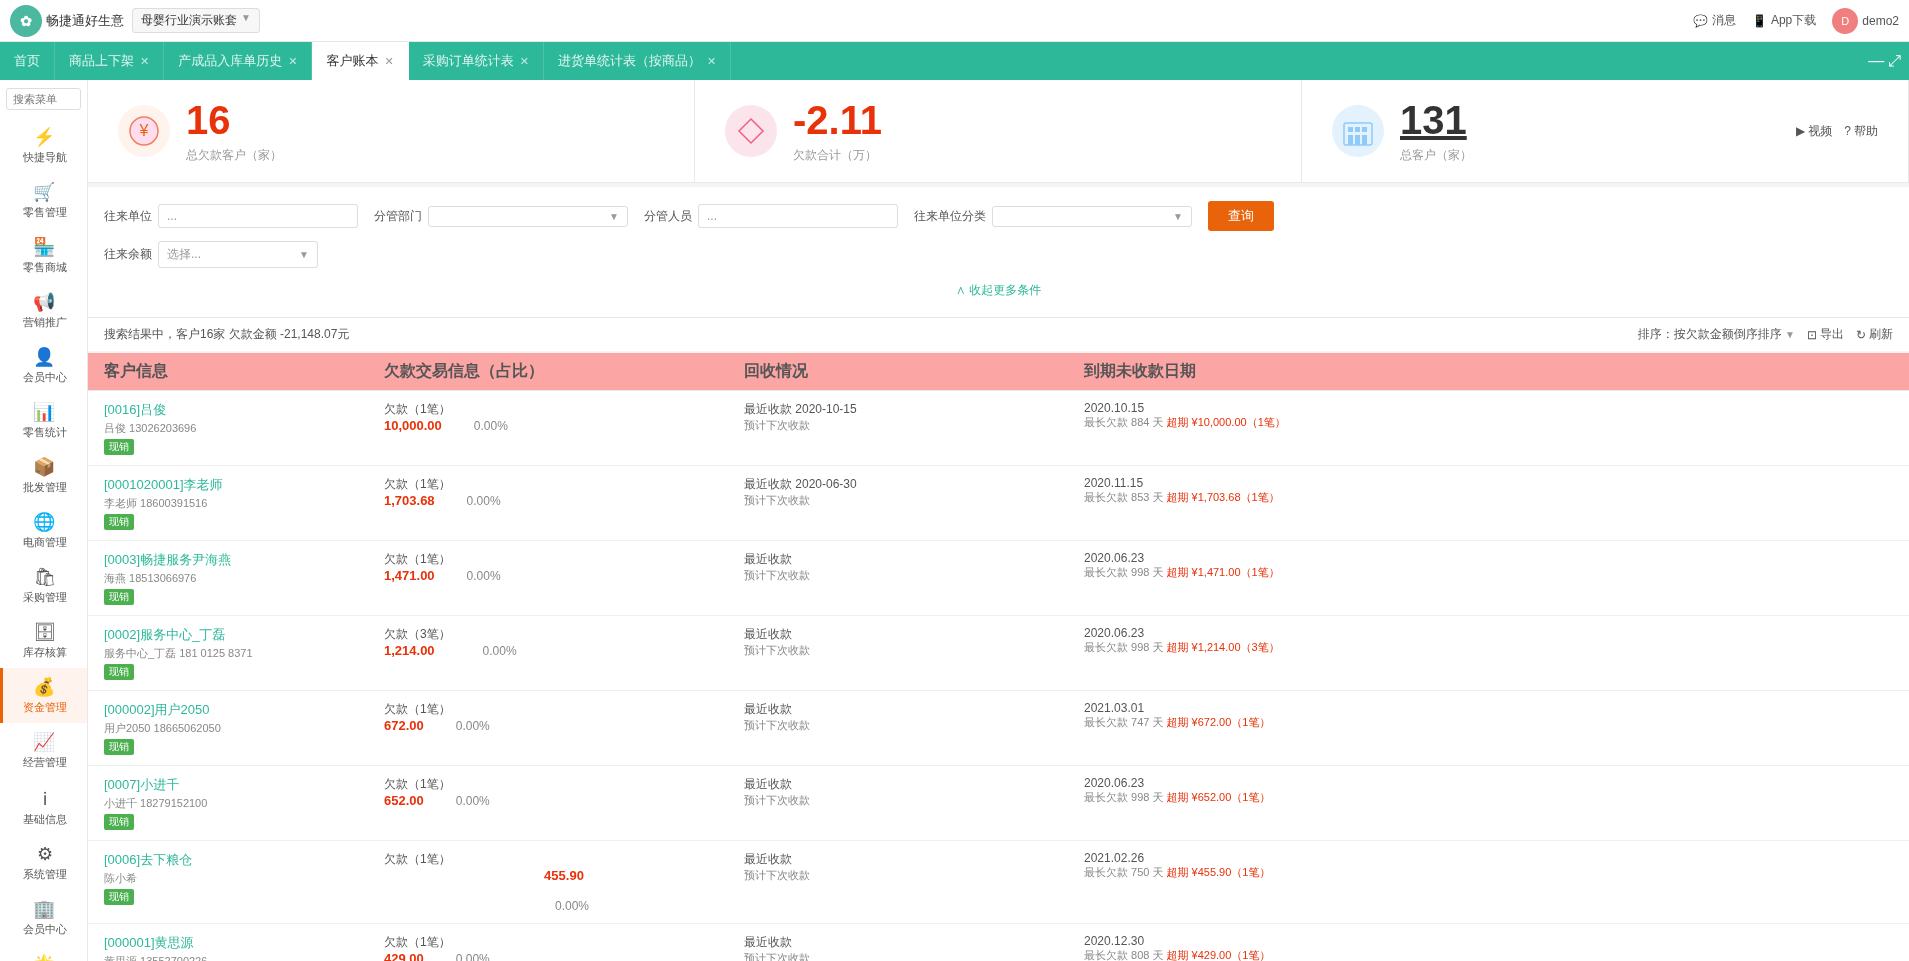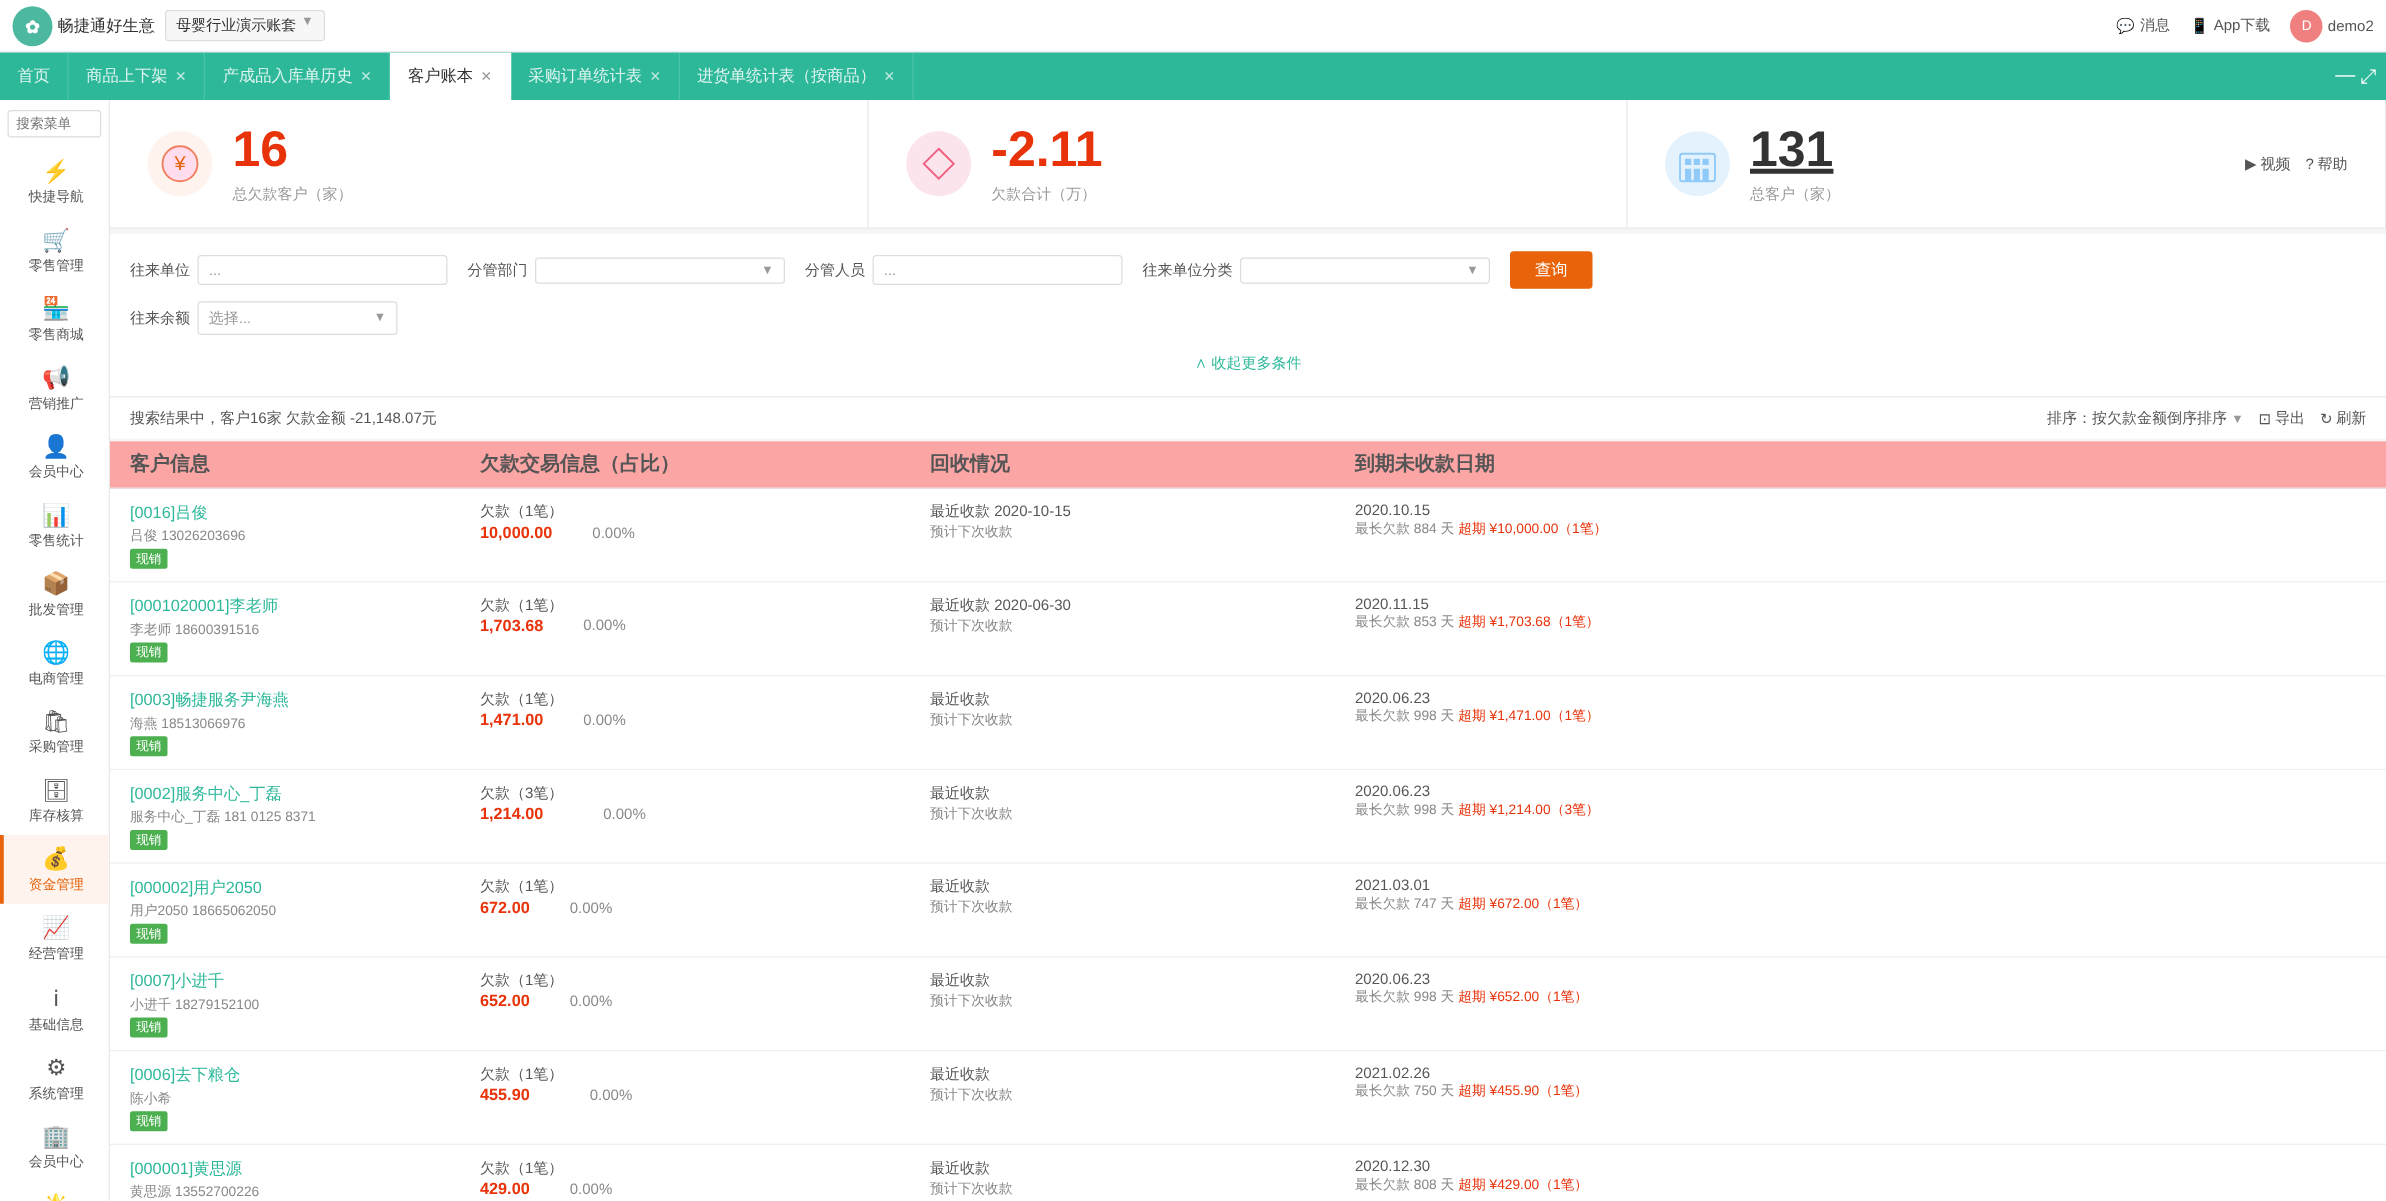--- a/index.html
+++ b/index.html
@@ -416,21 +416,21 @@
       </div>
 
       <div class="table-row">
         <div>
           <div class="customer-name">[0001020001]李老师</div>
           <div class="customer-sub">李老师  18600391516</div>
           <span class="tag">现销</span>
         </div>
         <div>
           <div class="debt-count">欠款（1笔）</div>
-          <div style="display:flex;align-items:flex-start;gap:16px;">
+          <div style="display:flex;align-items:flex-end;gap:16px;">
             <span class="debt-amount">1,703.68</span>
             <span class="debt-ratio">0.00%</span>
           </div>
         </div>
         <div>
           <div class="collection-info">最近收款    2020-06-30</div>
           <div class="collection-date">预计下次收款</div>
         </div>
         <div>
           <div class="overdue-info">2020.11.15</div>
@@ -531,21 +531,21 @@
       </div>
 
       <div class="table-row">
         <div>
           <div class="customer-name">[0006]去下粮仓</div>
           <div class="customer-sub">陈小希</div>
           <span class="tag">现销</span>
         </div>
         <div>
           <div class="debt-count">欠款（1笔）</div>
-          <div style="display:flex;align-items:flex-end;gap:32px;">
+          <div style="display:flex;align-items:center;gap:16px;flex-direction:column;">
             <span class="debt-amount">455.90</span>
             <span class="debt-ratio">0.00%</span>
           </div>
         </div>
         <div>
           <div class="collection-info">最近收款</div>
           <div class="collection-date">预计下次收款</div>
         </div>
         <div>
           <div class="overdue-info">2021.02.26</div>

